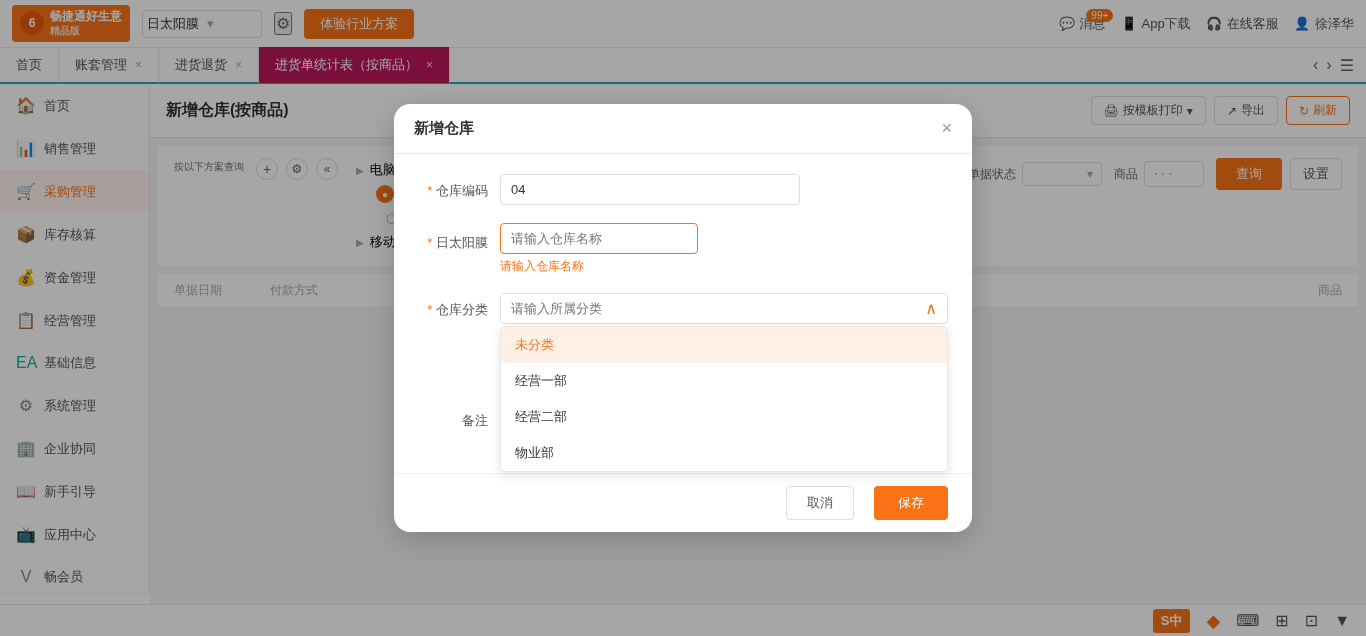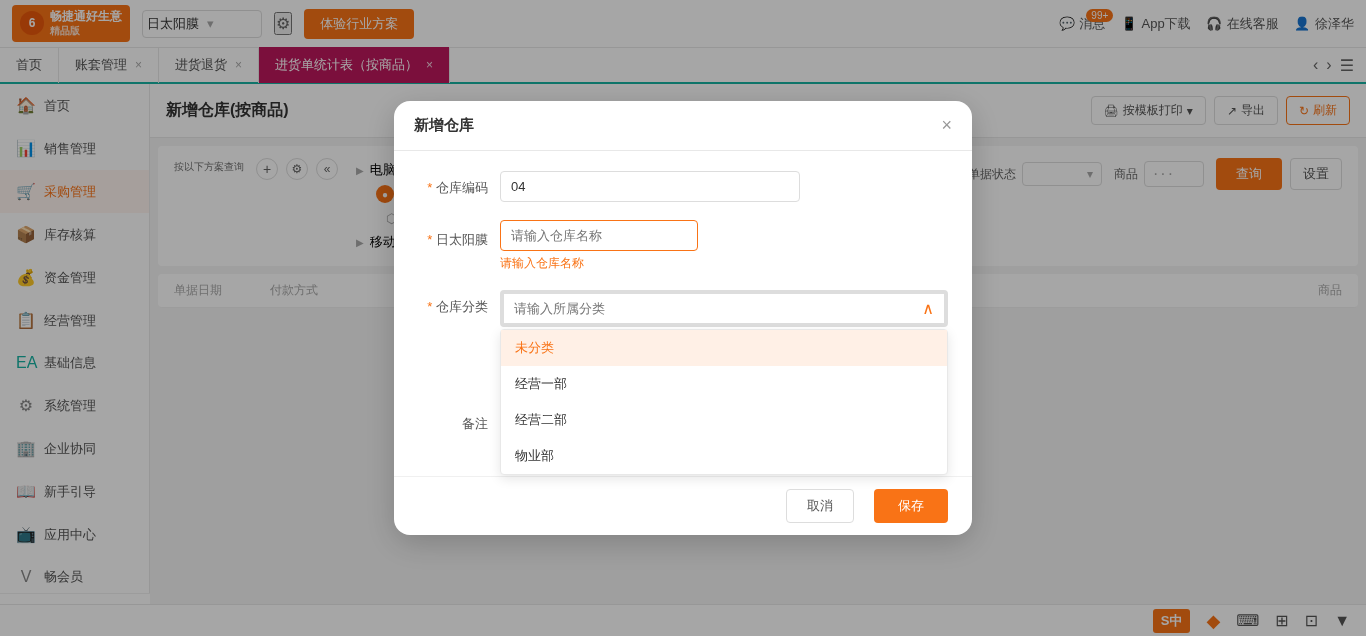--- a/index.html
+++ b/index.html
@@ -137,21 +137,21 @@
     .required::before { content: '* '; color: #f97316; }
     .form-control {
       flex: 1; border: 1px solid #ddd; border-radius: 4px; padding: 7px 10px;
       font-size: 13px; color: #333; outline: none;
     }
     .form-control.error { border-color: #f97316; }
     .error-msg { color: #f97316; font-size: 12px; margin-top: 3px; }
 
     
     .category-wrapper { flex: 1; position: relative; }
-    .category-input-row { display: flex; align-items: center; border: 4px solid #000000; border-radius: 4px; overflow: hidden; }
+    .category-input-row { display: flex; align-items: center; border: 1px solid #000000; border-radius: 4px; overflow: hidden; }
     .category-input-row input { flex: 1; border: none; padding: 7px 10px; font-size: 13px; color: #999; outline: none; }
     .category-toggle { background: none; border: none; cursor: pointer; padding: 0 10px; color: #f97316; font-size: 16px; }
     .dropdown-list {
       position: absolute; top: 100%; left: 0; right: 0; z-index: 200;
       background: #fff; border: 1px solid #e8e8e8; border-radius: 4px;
       box-shadow: 0 4px 12px rgba(0,0,0,0.1); margin-top: 2px;
     }
     .dropdown-item {
       padding: 9px 14px; cursor: pointer; font-size: 13px; color: #333;
     }

